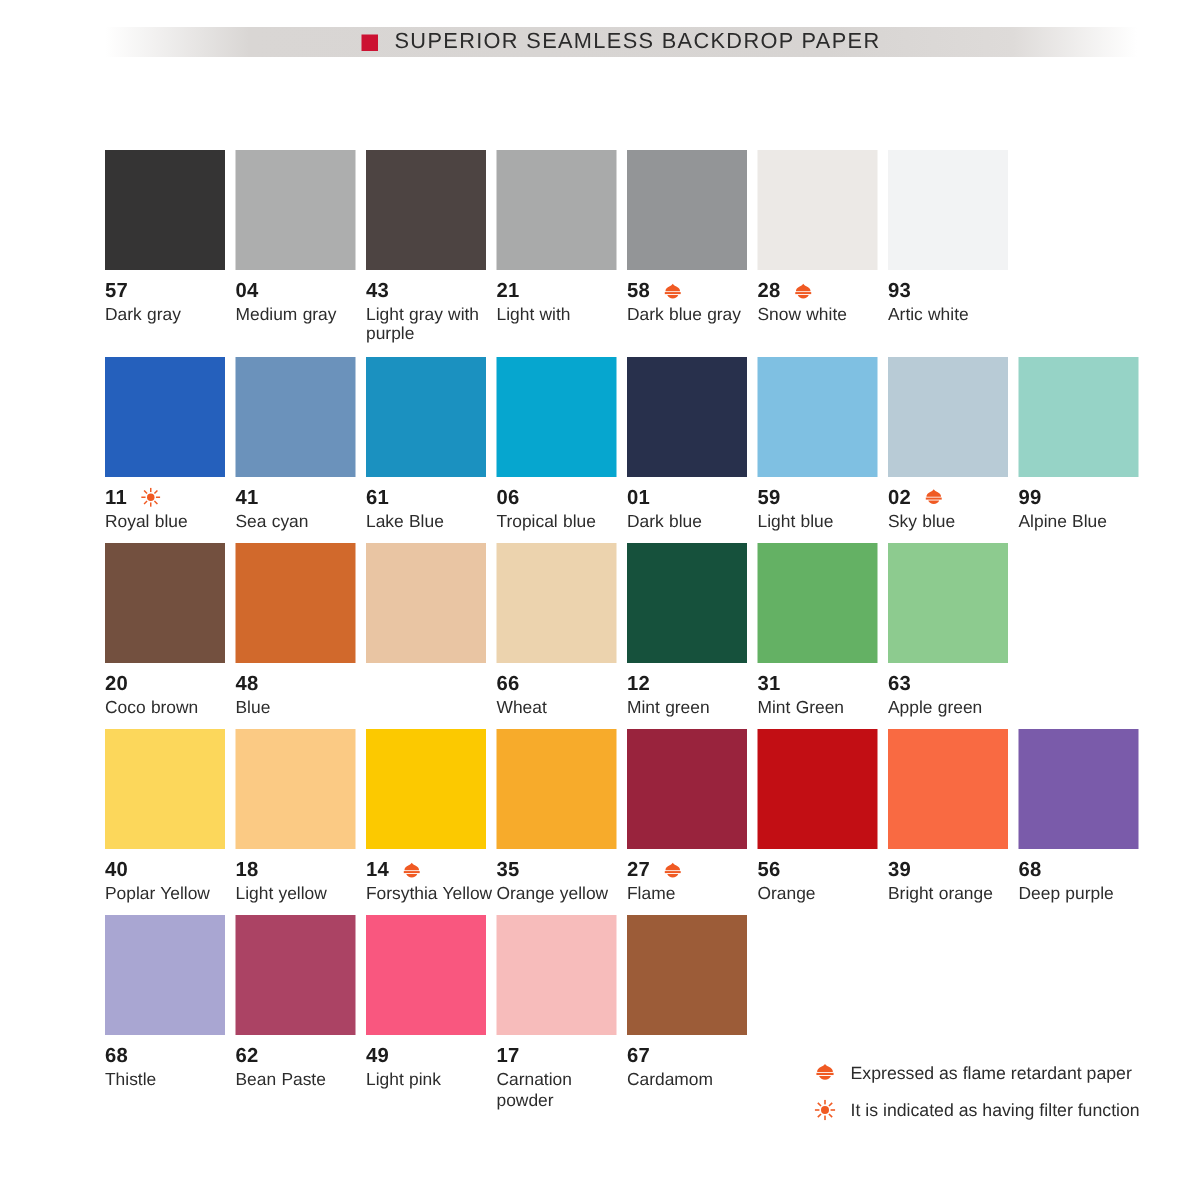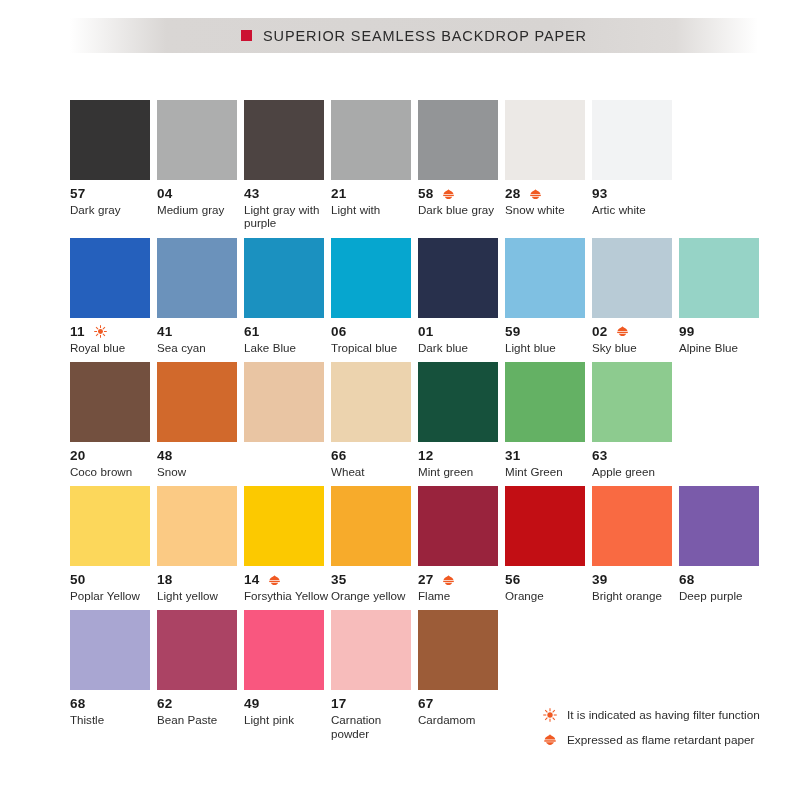--- a/index.html
+++ b/index.html
@@ -12,21 +12,21 @@
   #page {
     position: relative;
     width: 800px; height: 800px;
     background: #fff;
   }
 
   
   #header-bar {
     position: absolute;
     left: 70px; top: 18px;
-    width: 688px; height: 35px;
+    width: 688px; height: 20px;
     background: linear-gradient(to right, #ffffff 0%, #d9d6d4 14%, #d7d4d2 70%, #dedbd9 88%, #ffffff 100%);
     display: flex;
     align-items: center;
     justify-content: center;
   }
   #header-inner { display: flex; align-items: center; gap: 11px; }
   .header-marker {
     width: 11px; height: 11px;
     background: #cc1132;
     display: block;
@@ -299,21 +299,21 @@
             </div>
             <div class="swatch-name">Coco brown</div>
           </div>
         </div>
         <div class="swatch-cell">
           <div class="swatch-chip" style="background: rgb(209, 105, 44);"></div>
           <div class="swatch-meta">
             <div class="swatch-codeline">
               <span class="swatch-code">48</span>
             </div>
-            <div class="swatch-name">Snow</div>
+            <div class="swatch-name">Blue</div>
           </div>
         </div>
         <div class="swatch-cell">
           <div class="swatch-chip" style="background: rgb(233, 197, 163);"></div>
         </div>
         <div class="swatch-cell">
           <div class="swatch-chip" style="background: rgb(236, 211, 174);"></div>
           <div class="swatch-meta">
             <div class="swatch-codeline">
               <span class="swatch-code">66</span>
@@ -347,21 +347,21 @@
             </div>
             <div class="swatch-name">Apple green</div>
           </div>
         </div>
       </div>
       <div class="swatch-row">
         <div class="swatch-cell">
           <div class="swatch-chip" style="background: rgb(252, 215, 91);"></div>
           <div class="swatch-meta">
             <div class="swatch-codeline">
-              <span class="swatch-code">50</span>
+              <span class="swatch-code">40</span>
             </div>
             <div class="swatch-name">Poplar Yellow</div>
           </div>
         </div>
         <div class="swatch-cell">
           <div class="swatch-chip" style="background: rgb(251, 202, 132);"></div>
           <div class="swatch-meta">
             <div class="swatch-codeline">
               <span class="swatch-code">18</span>
             </div>
@@ -476,37 +476,37 @@
             <div class="swatch-codeline">
               <span class="swatch-code">67</span>
             </div>
             <div class="swatch-name">Cardamom</div>
           </div>
         </div>
       </div>
     </div>
 
   <div id="legend">
+      <div class="legend-row">
+        <svg viewBox="0 0 24 24" class="legend-icon">
+          <path d="M12 2.2c-1.4 1.9-2.6 2.4-4.4 3.3C4.6 7 3 9 3 11.3h18c0-2.3-1.6-4.3-4.6-5.8C14.6 4.6 13.4 4.1 12 2.2Z" fill="#f05a23"></path>
+          <rect x="2.2" y="12.4" width="19.6" height="2.5" fill="#f05a23"></rect>
+          <path d="M5.2 16h13.6c-1.2 2.6-3.7 4.4-6.8 4.4S6.4 18.6 5.2 16Z" fill="#f05a23"></path>
+        </svg>
+        <span class="legend-text">Expressed as flame retardant paper</span>
+      </div>
       <div class="legend-row">
         <svg viewBox="0 0 24 24" class="legend-icon">
           <circle cx="12" cy="12" r="4.6" fill="#f05a23"></circle>
           <rect x="11.1" y="0.4" width="1.8" height="5.2" fill="#f05a23" transform="rotate(0 12 12)"></rect>
           <rect x="11.1" y="0.4" width="1.8" height="5.2" fill="#f05a23" transform="rotate(45 12 12)"></rect>
           <rect x="11.1" y="0.4" width="1.8" height="5.2" fill="#f05a23" transform="rotate(90 12 12)"></rect>
           <rect x="11.1" y="0.4" width="1.8" height="5.2" fill="#f05a23" transform="rotate(135 12 12)"></rect>
           <rect x="11.1" y="0.4" width="1.8" height="5.2" fill="#f05a23" transform="rotate(180 12 12)"></rect>
           <rect x="11.1" y="0.4" width="1.8" height="5.2" fill="#f05a23" transform="rotate(225 12 12)"></rect>
           <rect x="11.1" y="0.4" width="1.8" height="5.2" fill="#f05a23" transform="rotate(270 12 12)"></rect>
           <rect x="11.1" y="0.4" width="1.8" height="5.2" fill="#f05a23" transform="rotate(315 12 12)"></rect>
         </svg>
         <span class="legend-text">It is indicated as having filter function</span>
       </div>
-      <div class="legend-row">
-        <svg viewBox="0 0 24 24" class="legend-icon">
-          <path d="M12 2.2c-1.4 1.9-2.6 2.4-4.4 3.3C4.6 7 3 9 3 11.3h18c0-2.3-1.6-4.3-4.6-5.8C14.6 4.6 13.4 4.1 12 2.2Z" fill="#f05a23"></path>
-          <rect x="2.2" y="12.4" width="19.6" height="2.5" fill="#f05a23"></rect>
-          <path d="M5.2 16h13.6c-1.2 2.6-3.7 4.4-6.8 4.4S6.4 18.6 5.2 16Z" fill="#f05a23"></path>
-        </svg>
-        <span class="legend-text">Expressed as flame retardant paper</span>
-      </div>
     </div>
 
 </div>
 
 </body></html>

